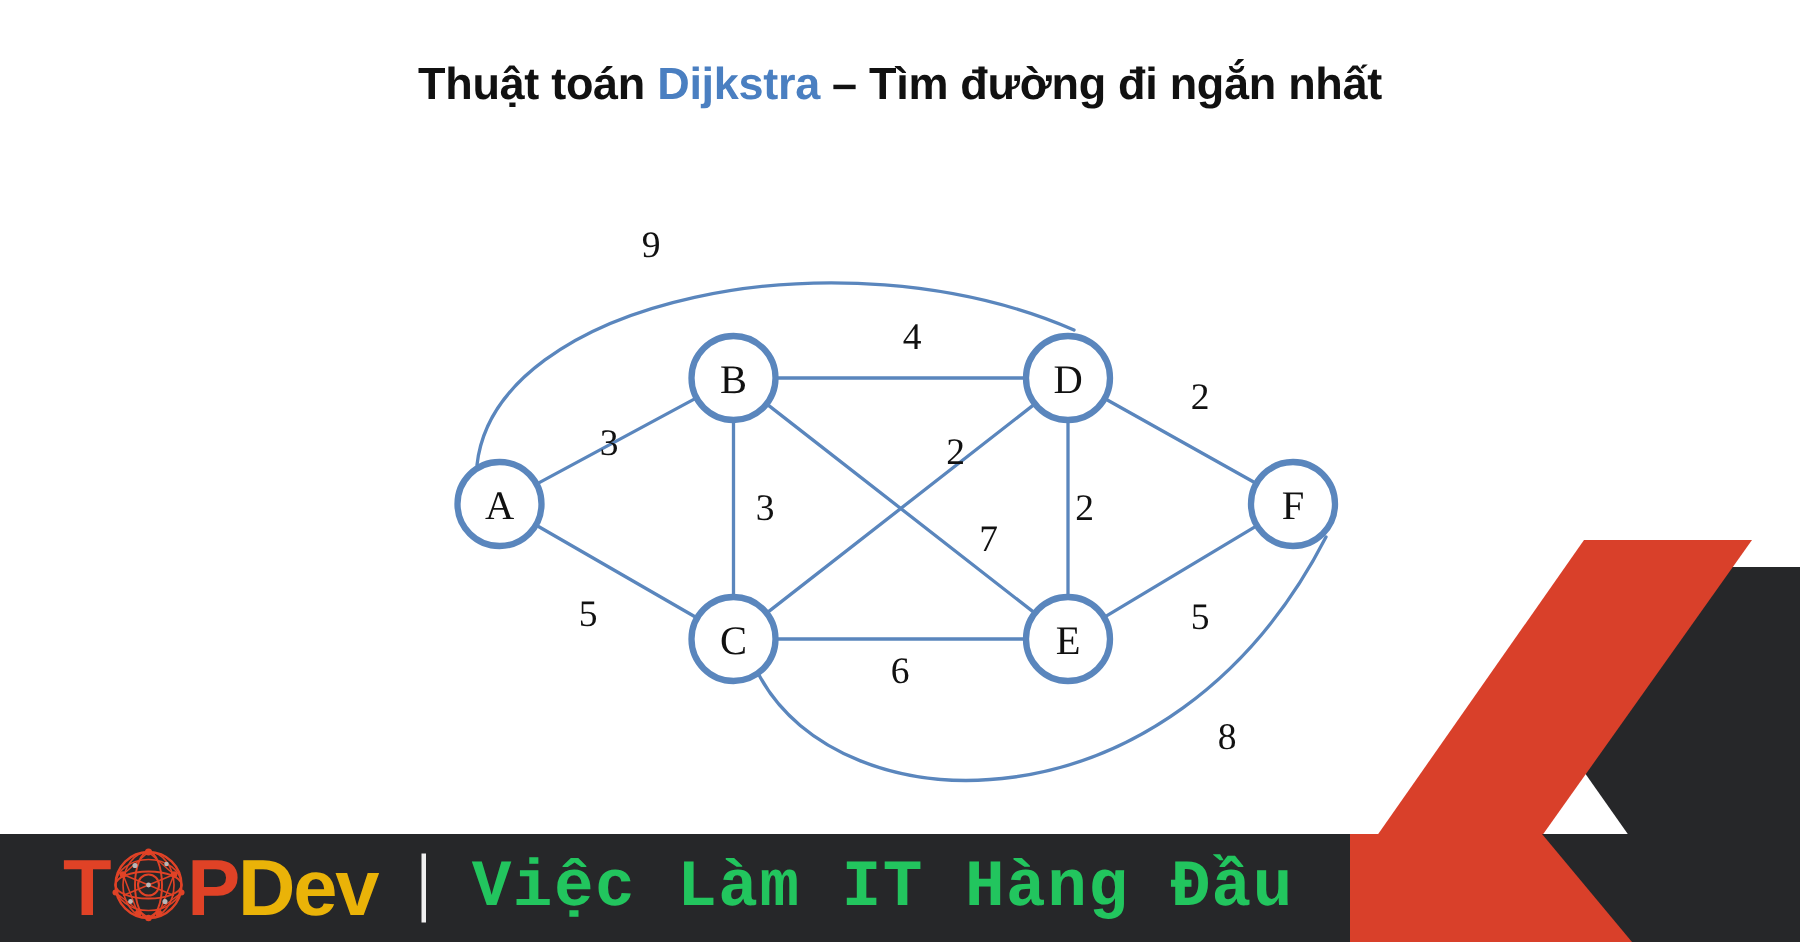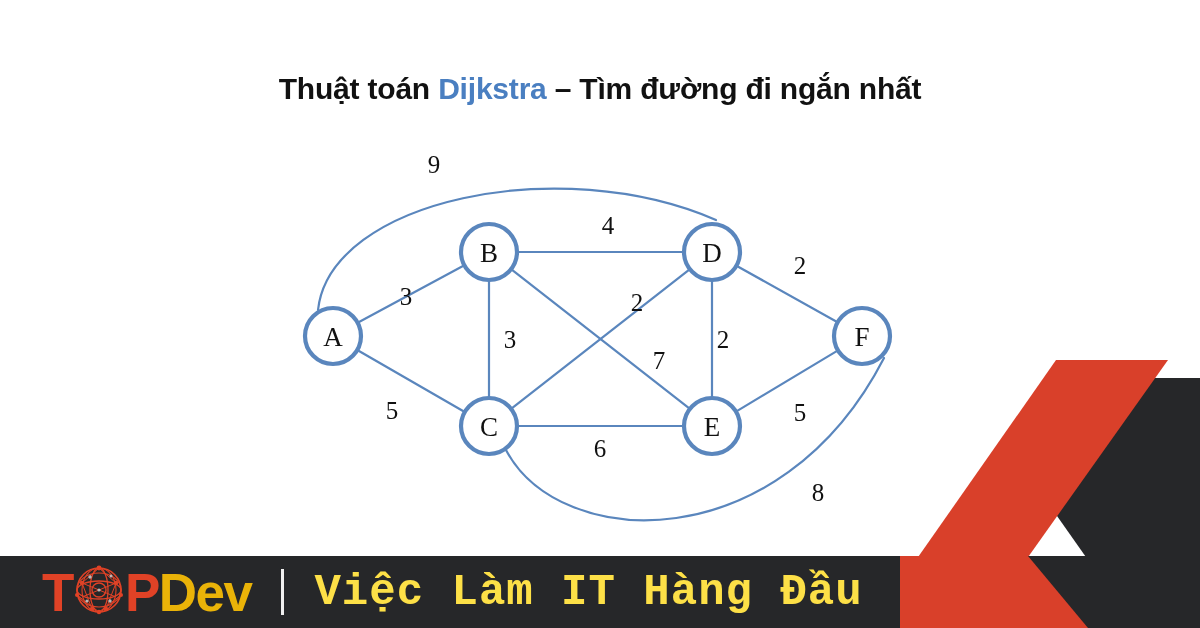--- a/index.html
+++ b/index.html
@@ -21,21 +21,20 @@
     left: 0;
     top: 40px;
     width: 1200px;
     text-align: center;
     font-family: "Liberation Sans", sans-serif;
     font-size: 30px;
     font-weight: bold;
     color: #111111;
     letter-spacing: -0.2px;
     white-space: nowrap;
-    margin-top: 32px;
   }
   #title-bar .accent {
     color: #4a7fc1;
   }
 
   
   #graph-wrap {
     position: absolute;
     left: 0;
     top: 100px;
@@ -127,21 +126,21 @@
     width: 3px;
     height: 46px;
     background: #f0f0f0;
     margin-left: 30px;
     margin-right: 30px;
   }
   #brand-tagline {
     font-family: "Liberation Mono", monospace;
     font-size: 44px;
     font-weight: bold;
-    color: #fde047;
+    color: #22c55e;
     letter-spacing: 1px;
     white-space: nowrap;
   }
   #footer-deco {
     position: absolute;
     right: 0;
     top: 0;
     width: 300px;
     height: 72px;
     pointer-events: none;

